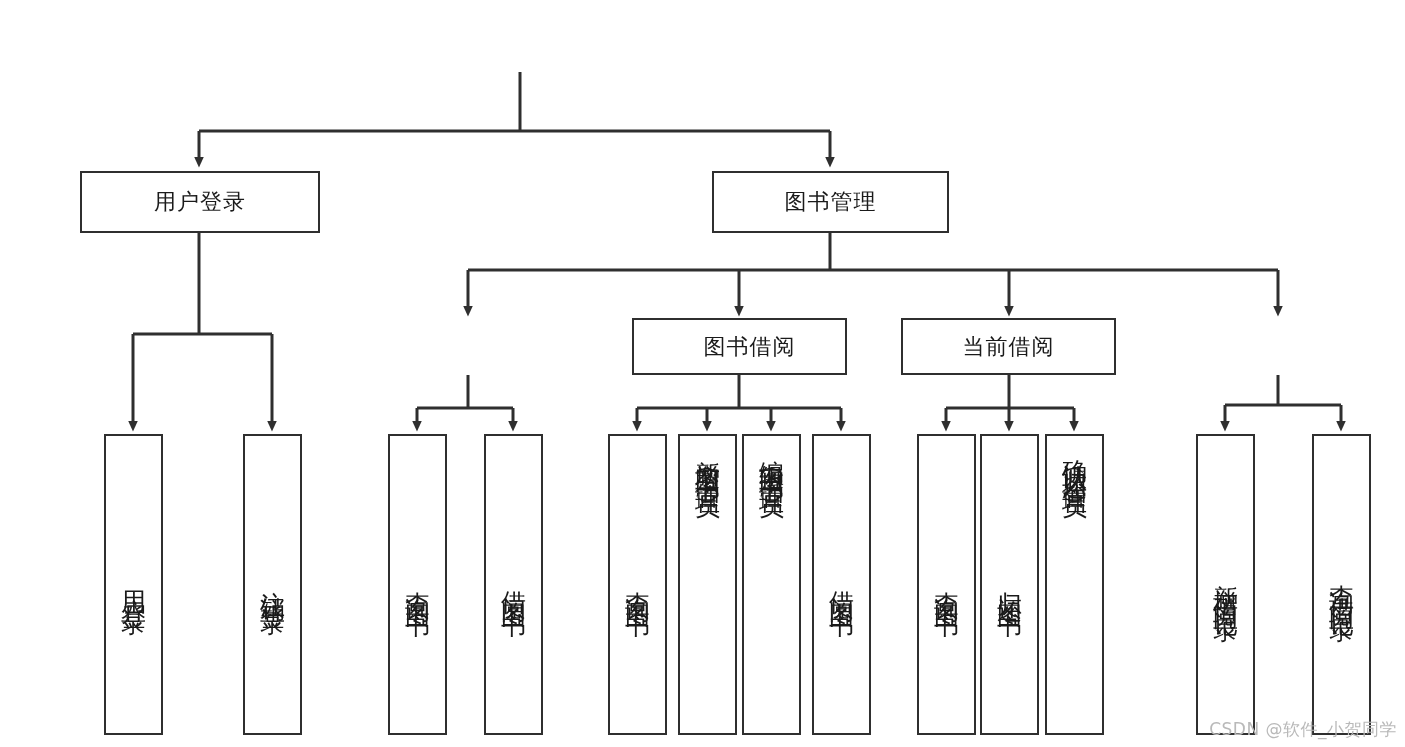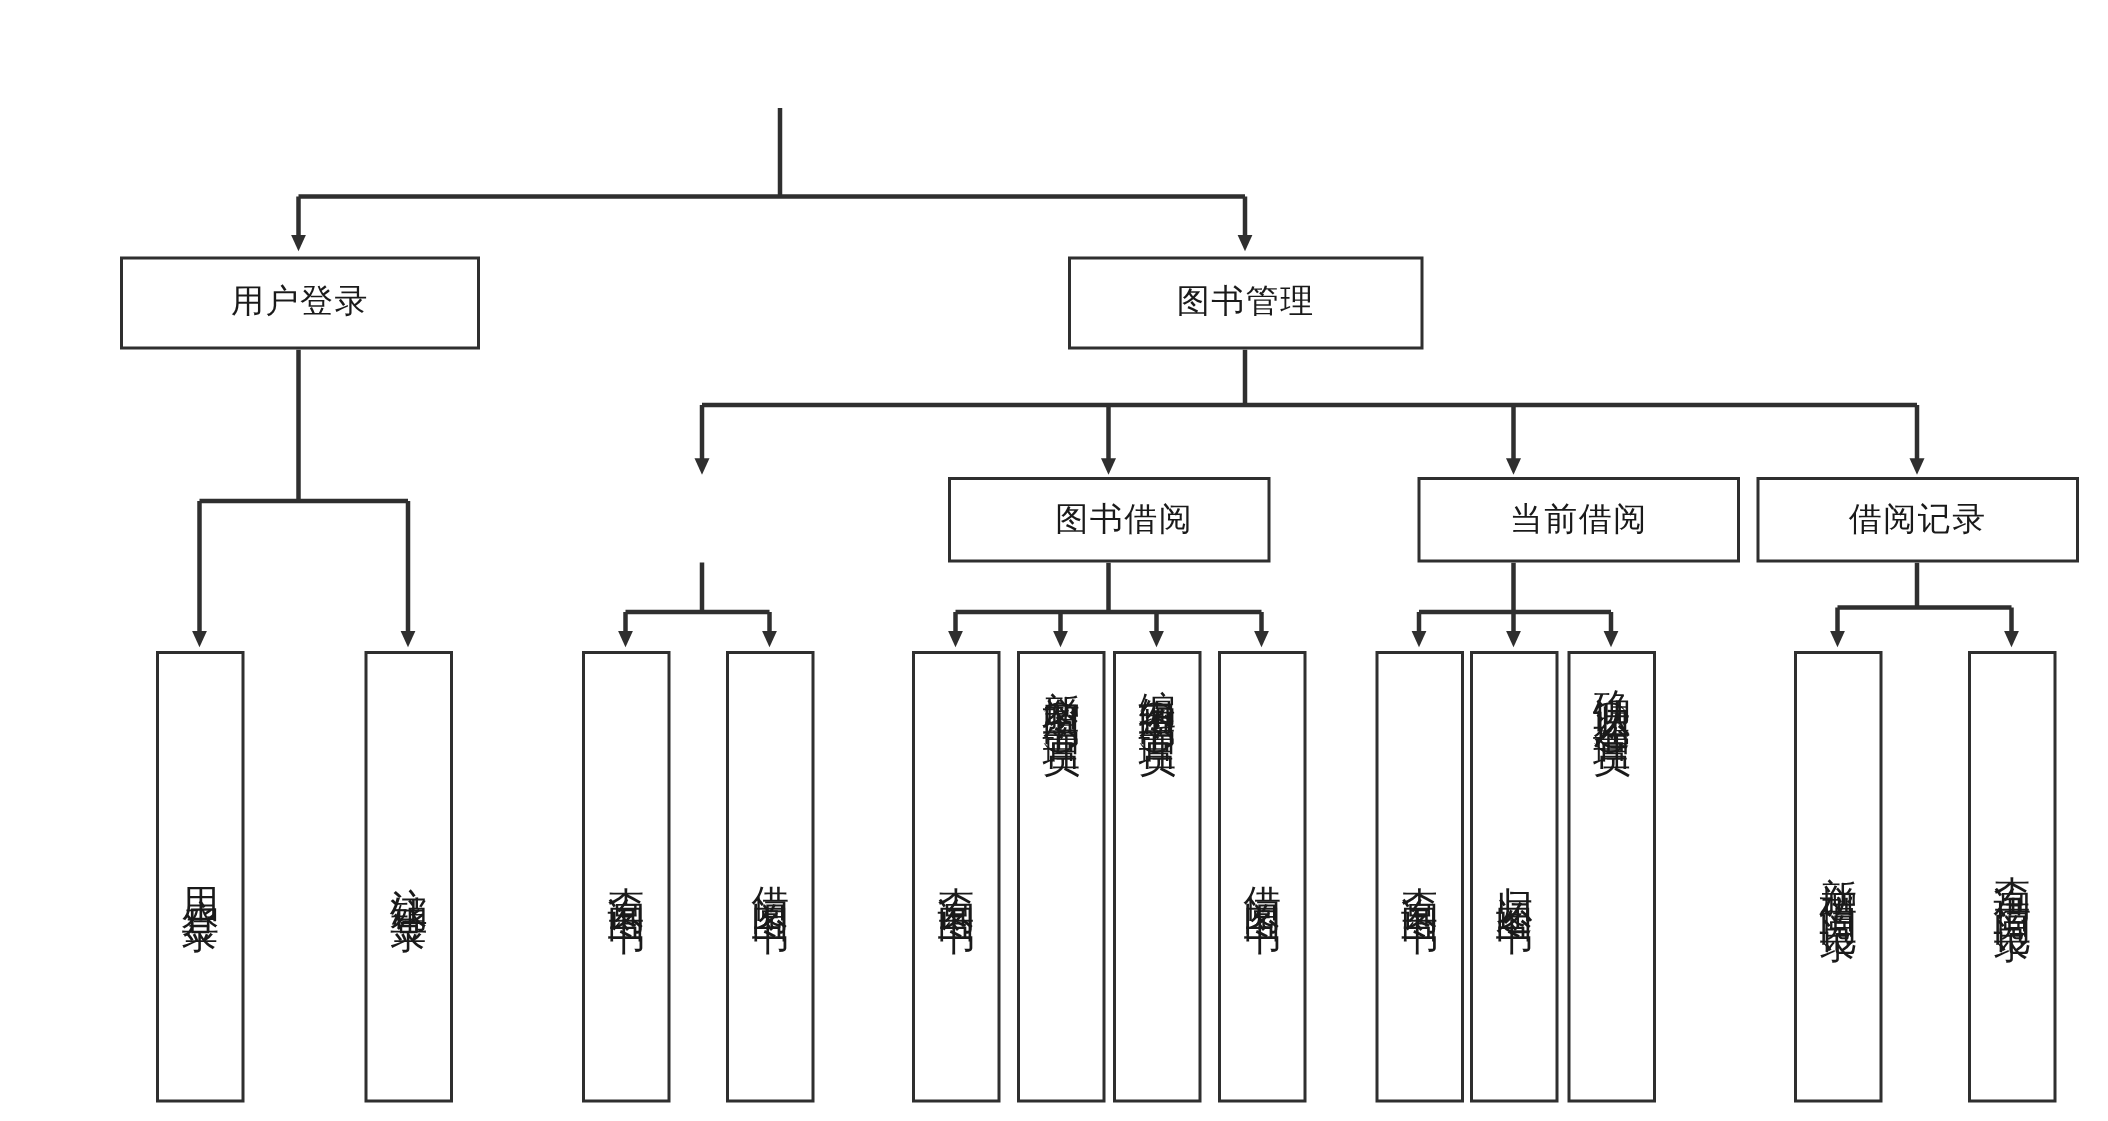--- a/index.html
+++ b/index.html
@@ -131,27 +131,24 @@
 
   <div class="node h-node" style="left:712px;top:171px;width:237px;height:62px;">
     <span class="lbl">图书管理</span>
   </div>
 
 
   <div class="node h-node" style="left:632px;top:318px;width:215px;height:57px;padding-left:20px;">
     <span class="lbl">图书借阅</span>
   </div>
 
-  <div class="node h-node" style="left:901px;top:318px;width:215px;height:57px;margin-left:44px;">
+  <div class="node h-node" style="left:901px;top:318px;width:215px;height:57px;">
     <span class="lbl">当前借阅</span>
   </div>
 
-  <div class="node h-node" style="left:1171px;top:318px;width:215px;height:57px;">
-    <span class="lbl">借阅记录</span>
-  </div>
 
   <div class="node v-node" style="left:104px;top:434px;width:59px;height:301px;">
     <span class="lbl">用户登录</span>
   </div>
 
   <div class="node v-node" style="left:243px;top:434px;width:59px;height:301px;">
     <span class="lbl">注销登录</span>
   </div>
 
   <div class="node v-node" style="left:388px;top:434px;width:59px;height:301px;">
@@ -191,13 +188,14 @@
   </div>
 
   <div class="node v-node" style="left:1196px;top:434px;width:59px;height:301px;">
     <span class="lbl">新增借阅记录</span>
   </div>
 
   <div class="node v-node" style="left:1312px;top:434px;width:59px;height:301px;">
     <span class="lbl">查询借阅记录</span>
   </div>
 
+  <div id="watermark">CSDN @软件_小贺同学</div>
 </div>
 
 </body></html>

